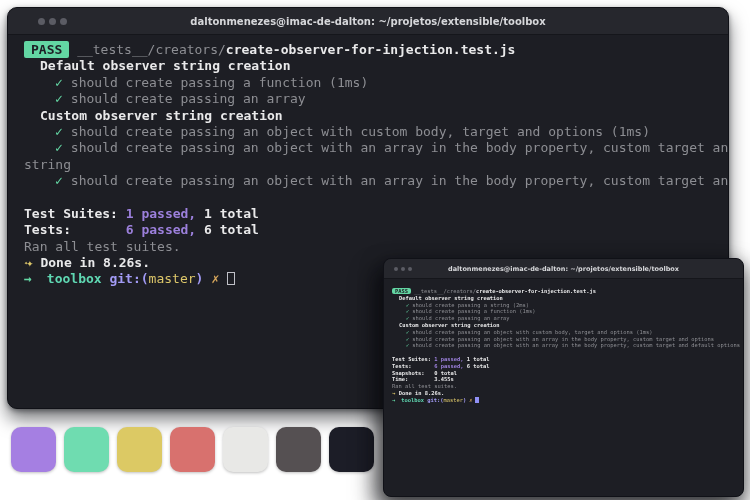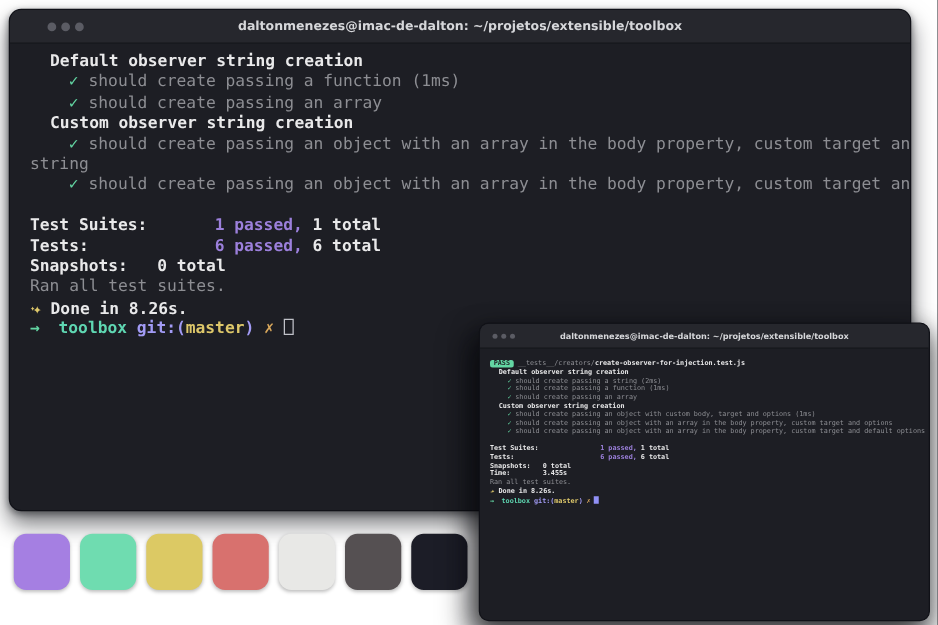--- a/index.html
+++ b/index.html
@@ -44,34 +44,34 @@
   .mini .ind2{padding-left:14px;}
 
   .badge{background:var(--green);color:var(--badge_text);font-weight:bold;border-radius:2px;}
   .main .badge{padding:1px 7px;}
   .mini .badge{padding:0 3px;}
   .w{color:var(--white);font-weight:bold;}
   .g{color:var(--gray);}
   .chk{color:var(--green);}
   .main .chk{margin-right:8px;}
   .mini .chk{margin-right:3px;}
-  .pp{color:var(--purple);font-weight:bold;margin-left:46px;}
+  .pp{color:var(--purple);font-weight:bold;}
 
   .spark{color:var(--yellow);display:inline-block;}
   .spark-sm{font-size:7px;vertical-align:top;}
   .spark-lg{font-size:12px;margin-right:7px;margin-left:-2px;}
   .mini .spark-sm{font-size:3px;}
   .mini .spark-lg{font-size:5px;margin-right:3px;margin-left:-1px;}
 
   .arrow{color:var(--green);font-weight:bold;}
   .main .arrow{margin-right:15px;}
   .mini .arrow{margin-right:6px;}
   .dir{color:var(--teal);font-weight:bold;}
   .git{color:var(--violet);font-weight:bold;}
-  .branch{color:var(--yellow);font-weight:bold;}
+  .branch{color:var(--yellow);font-weight:normal;}
   .cross{color:var(--orange);font-weight:bold;}
   .main .cross{margin:0 8px;}
   .mini .cross{margin:0 3px;}
   .cur-hollow{display:inline-block;width:8px;height:13px;border:1px solid #c0c1c8;
               vertical-align:-2px;}
   .cur-fill{display:inline-block;width:4px;height:6px;background:var(--cursor_small);
             vertical-align:-1px;}
 
   
   .palette{position:absolute;left:11px;top:427px;display:flex;gap:8px;z-index:2;}
@@ -83,31 +83,32 @@
 <div class="win main">
   <div class="tb">
     <div class="dots">
       <span class="dot"></span>
       <span class="dot"></span>
       <span class="dot"></span>
     </div>
     <div class="ttl">daltonmenezes@imac-de-dalton: ~/projetos/extensible/toolbox</div>
   </div>
   <div class="body">
+    <div class="tline"><span class="badge">PASS</span><span class="g"> __tests__/creators/</span><span class="w">create-observer-for-injection.test.js</span></div>
     <div class="tline ind1 w">Default observer string creation</div>
     <div class="tline ind2"><span class="chk">✓</span><span class="g">should create passing a function (1ms)</span></div>
     <div class="tline ind2"><span class="chk">✓</span><span class="g">should create passing an array</span></div>
     <div class="tline ind1 w">Custom observer string creation</div>
+    <div class="tline ind2"><span class="chk">✓</span><span class="g">should create passing an object with custom body, target and options (1ms)</span></div>
     <div class="tline ind2"><span class="chk">✓</span><span class="g">should create passing an object with an array in the body property, custom target and</span></div>
     <div class="tline g">string</div>
     <div class="tline ind2"><span class="chk">✓</span><span class="g">should create passing an object with an array in the body property, custom target and</span></div>
     <div class="tline"></div>
     <div class="tline"><span class="w">Test Suites: </span><span class="pp">1 passed,</span><span class="w"> 1 total</span></div>
     <div class="tline"><span class="w">Tests:       </span><span class="pp">6 passed,</span><span class="w"> 6 total</span></div>
-    <div class="tline"><span class="w">Snapshots:   </span><span class="w">0 total</span></div>
     <div class="tline g">Ran all test suites.</div>
     <div class="tline"><span class="spark spark-sm">✦</span><span class="spark spark-lg">✦</span><span class="w">Done in 8.26s.</span></div>
     <div class="tline"><span class="arrow">→</span><span class="dir">toolbox</span><span class="git"> git:(</span><span class="branch">master</span><span class="git">)</span><span class="cross">✗</span><span class="cur-hollow"></span></div>
   </div>
 </div>
 
 <div class="win mini">
   <div class="tb">
     <div class="dots">
       <span class="dot"></span>

